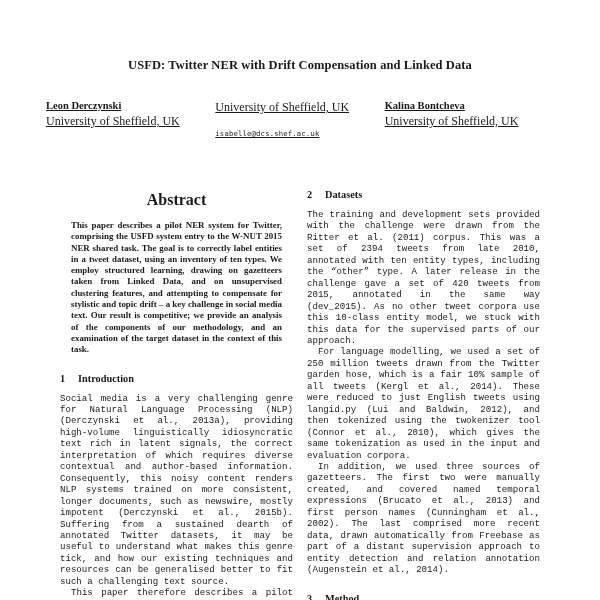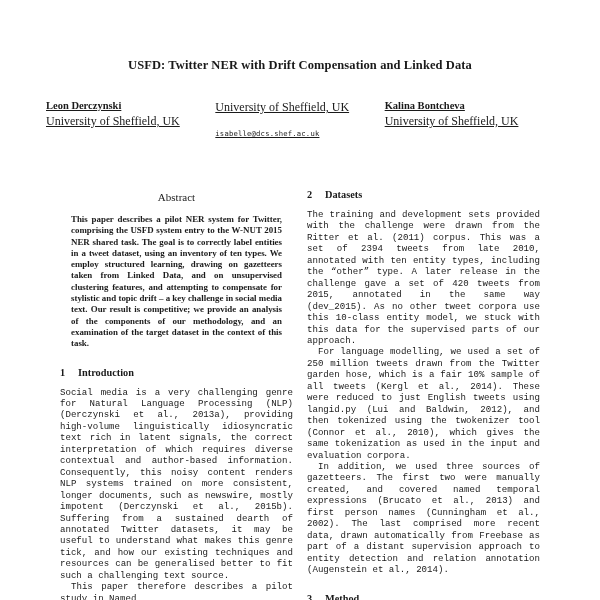--- a/index.html
+++ b/index.html
@@ -50,22 +50,22 @@
   }
   .columns {
     display: flex;
     gap: 14px;
   }
   .col {
     flex: 1;
     min-width: 0;
   }
   .abstract-heading {
-    font-size: 11px;
-    font-weight: normal;
+    font-size: 16px;
+    font-weight: bold;
     text-align: center;
     margin: 2px 0 11px 0;
   }
   .abstract-body {
     padding: 0 11px;
     font-size: 8.9px;
     line-height: 11.3px;
     text-align: justify;
     font-weight: bold;
   }

